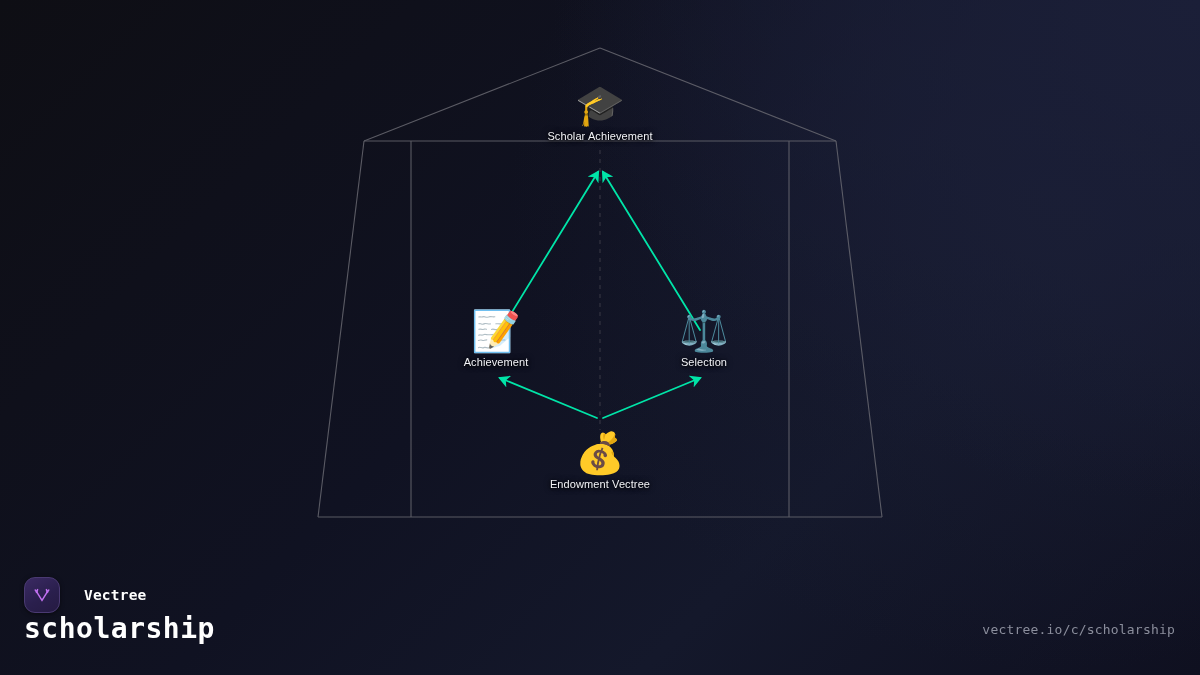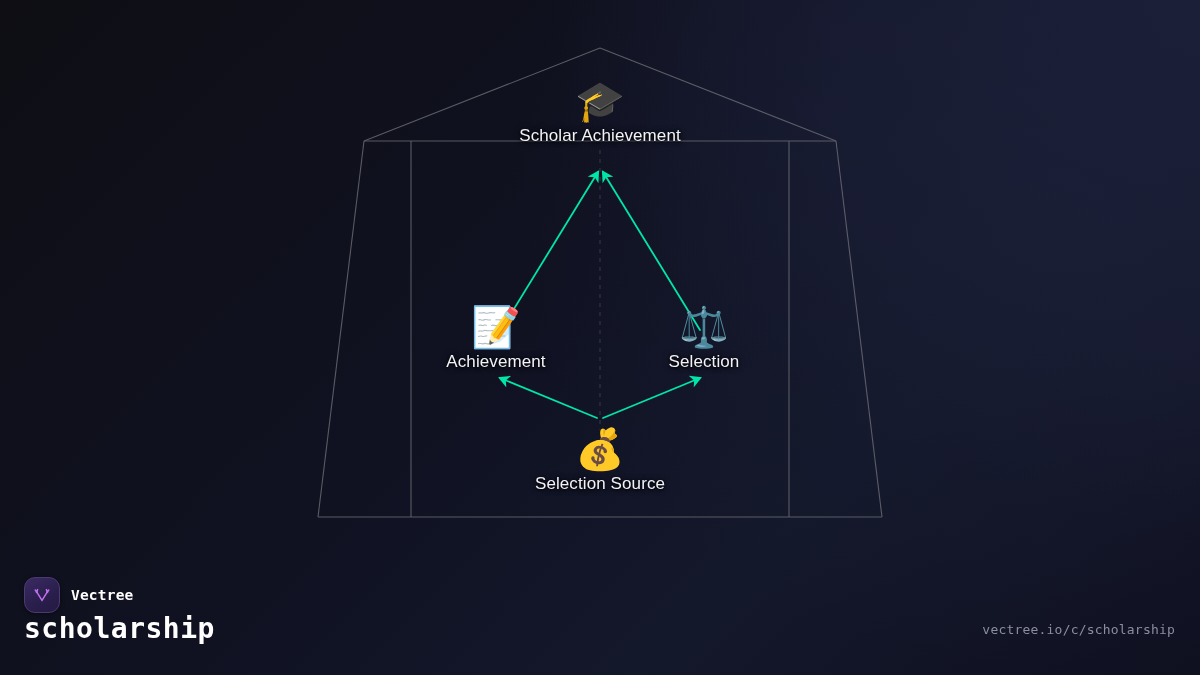--- a/index.html
+++ b/index.html
@@ -47,21 +47,21 @@
   .node-emoji {
     font-size: 40px;
     line-height: 44px;
     height: 46px;
     display: block;
     user-select: none;
     font-family: "DejaVu Sans", sans-serif;
   }
   .node-label {
     margin-top: 1px;
-    font-size: 17px;
+    font-size: 11px;
     color: #f2f3f7;
     text-align: center;
     white-space: nowrap;
     letter-spacing: 0.1px;
     text-shadow: 0 1px 3px rgba(0,0,0,0.95), 0 0 6px rgba(0,0,0,0.8);
   }
 
   
   #footer {
     position: absolute;
@@ -69,21 +69,21 @@
     bottom: 0;
     width: 1200px;
     height: 115px;
   }
   #brand-row {
     position: absolute;
     left: 24px;
     top: 17px;
     display: flex;
     align-items: center;
-    gap: 11px;
+    gap: 24px;
   }
   #brand-logo {
     width: 34px;
     height: 34px;
     border-radius: 11px;
     background: linear-gradient(150deg, #3b2a63 0%, #2a1f4d 55%, #251a42 100%);
     border: 1px solid #4a3a72;
     display: flex;
     align-items: center;
     justify-content: center;
@@ -167,21 +167,21 @@
       <span class="node-label">Achievement</span>
     </div>
 
     <div class="node" style="left:704px; top:338px;">
       <span class="node-emoji">⚖️</span>
       <span class="node-label">Selection</span>
     </div>
 
     <div class="node" style="left:600px; top:460px;">
       <span class="node-emoji">💰</span>
-      <span class="node-label">Selection Source</span>
+      <span class="node-label">Endowment Vectree</span>
     </div>
   </div>
 
   <div id="footer">
 
     <div id="brand-row">
       <div id="brand-logo">
         <svg width="20" height="20" viewBox="0 0 20 20" aria-hidden="true">
           <g stroke="#c070ef" stroke-width="1.5" fill="none" stroke-linecap="round">
             <path d="M4.2 6.2 L10 15.4 L15.8 6.2"></path>

